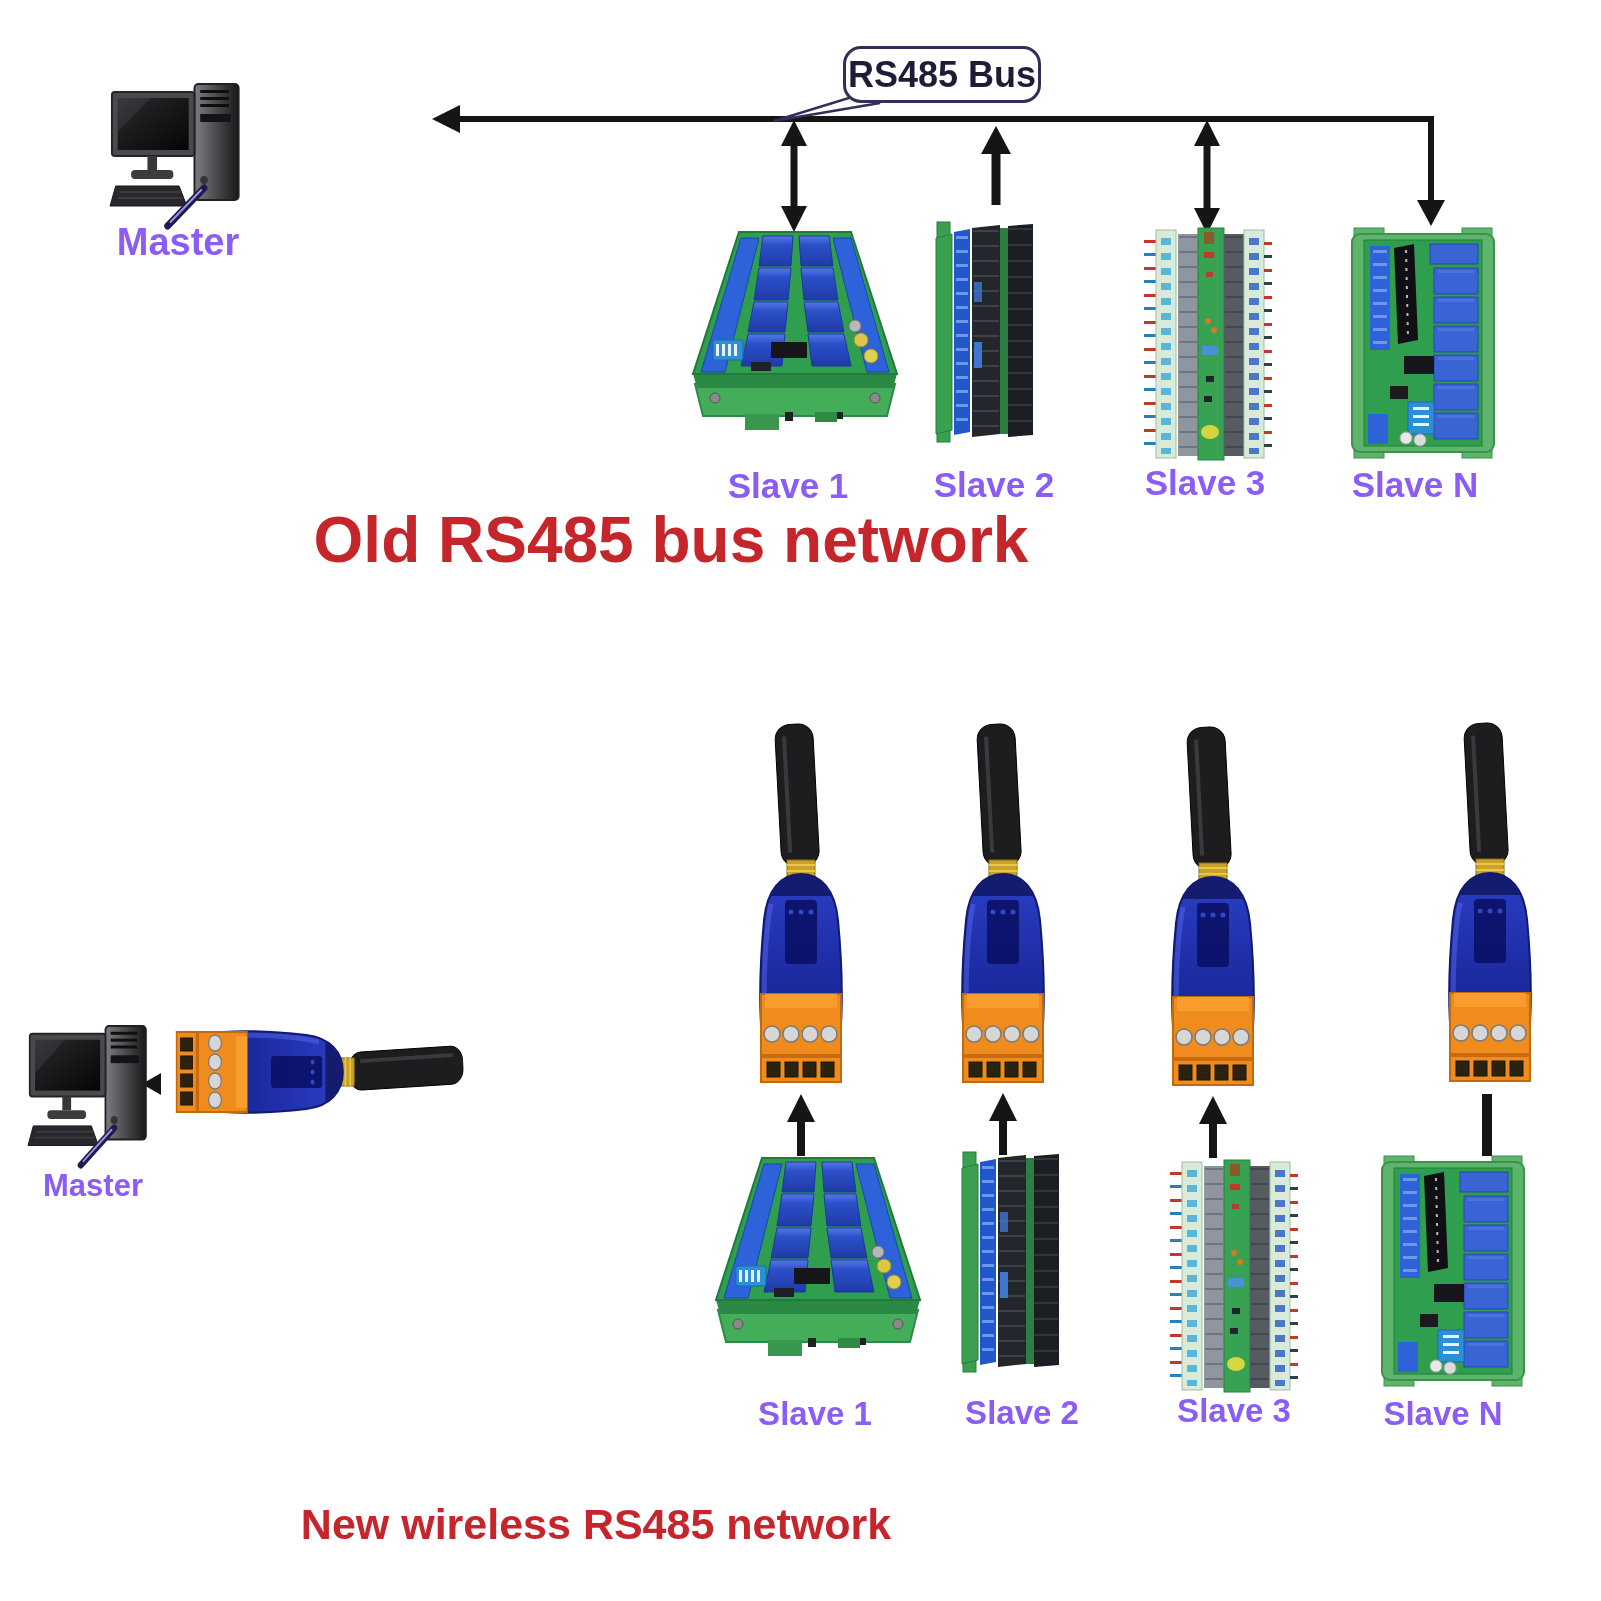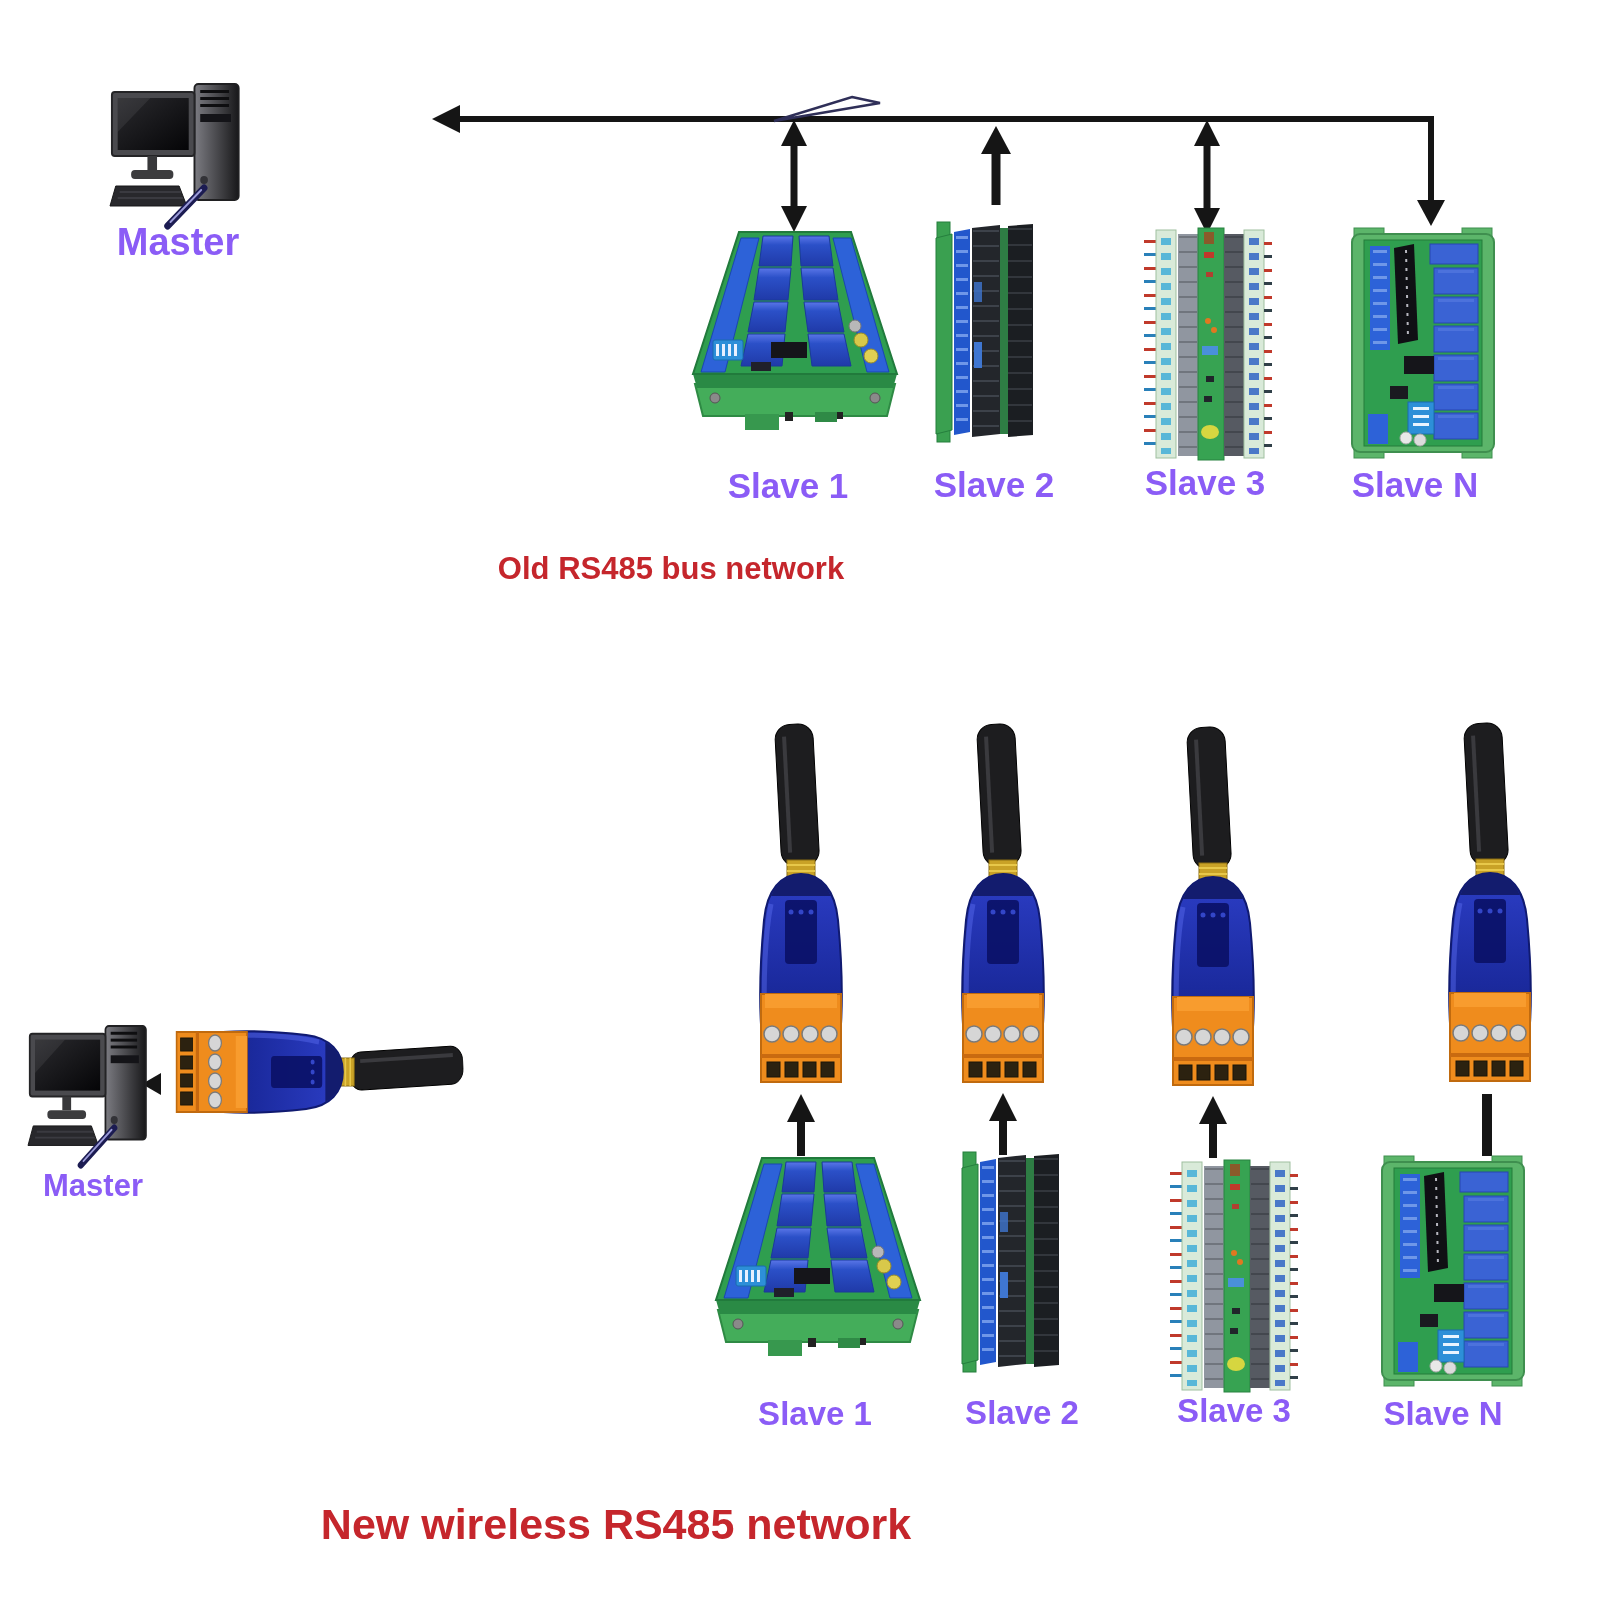--- a/index.html
+++ b/index.html
@@ -246,31 +246,32 @@
     <use href="#adapter" transform="translate(741,724)"></use>
     <use href="#adapter" transform="translate(943,724)"></use>
     <use href="#adapter" transform="translate(1153,727)"></use>
     <use href="#adapter" transform="translate(1430,723)"></use>
     <use href="#relay-board" transform="translate(708,1152)"></use>
     <use href="#edge-board" transform="translate(962,1152)"></use>
     <use href="#wired-board" transform="translate(1170,1158)"></use>
     <use href="#relayN-board" transform="translate(1382,1156)"></use>
   </svg>
 
+  <div class="callout">RS485 Bus</div>
 
   <div class="lbl" style="left:178px;top:242px;font-size:38px;">Master</div>
 
   <div class="lbl" style="left:788px;top:486px;font-size:35px;">Slave 1</div>
   <div class="lbl" style="left:994px;top:485px;font-size:35px;">Slave 2</div>
   <div class="lbl" style="left:1205px;top:483px;font-size:35px;">Slave 3</div>
   <div class="lbl" style="left:1415px;top:485px;font-size:35px;">Slave N</div>
 
-  <div class="title" style="left:671px;top:569px;font-size:31px;">Old RS485 bus network</div>
+  <div class="title" style="left:671px;top:540px;font-size:64px;">Old RS485 bus network</div>
 
   <div class="lbl" style="left:93px;top:1186px;font-size:31px;">Master</div>
 
   <div class="lbl" style="left:815px;top:1414px;font-size:33px;">Slave 1</div>
   <div class="lbl" style="left:1022px;top:1413px;font-size:33px;">Slave 2</div>
   <div class="lbl" style="left:1234px;top:1411px;font-size:33px;">Slave 3</div>
   <div class="lbl" style="left:1443px;top:1414px;font-size:33px;">Slave N</div>
 
-  <div class="title" style="left:616px;top:1524px;font-size:43px;text-align:right;">New wireless RS485 network</div>
+  <div class="title" style="left:596px;top:1524px;font-size:43px;text-align:right;">New wireless RS485 network</div>
 </div>
 
 </body></html>

